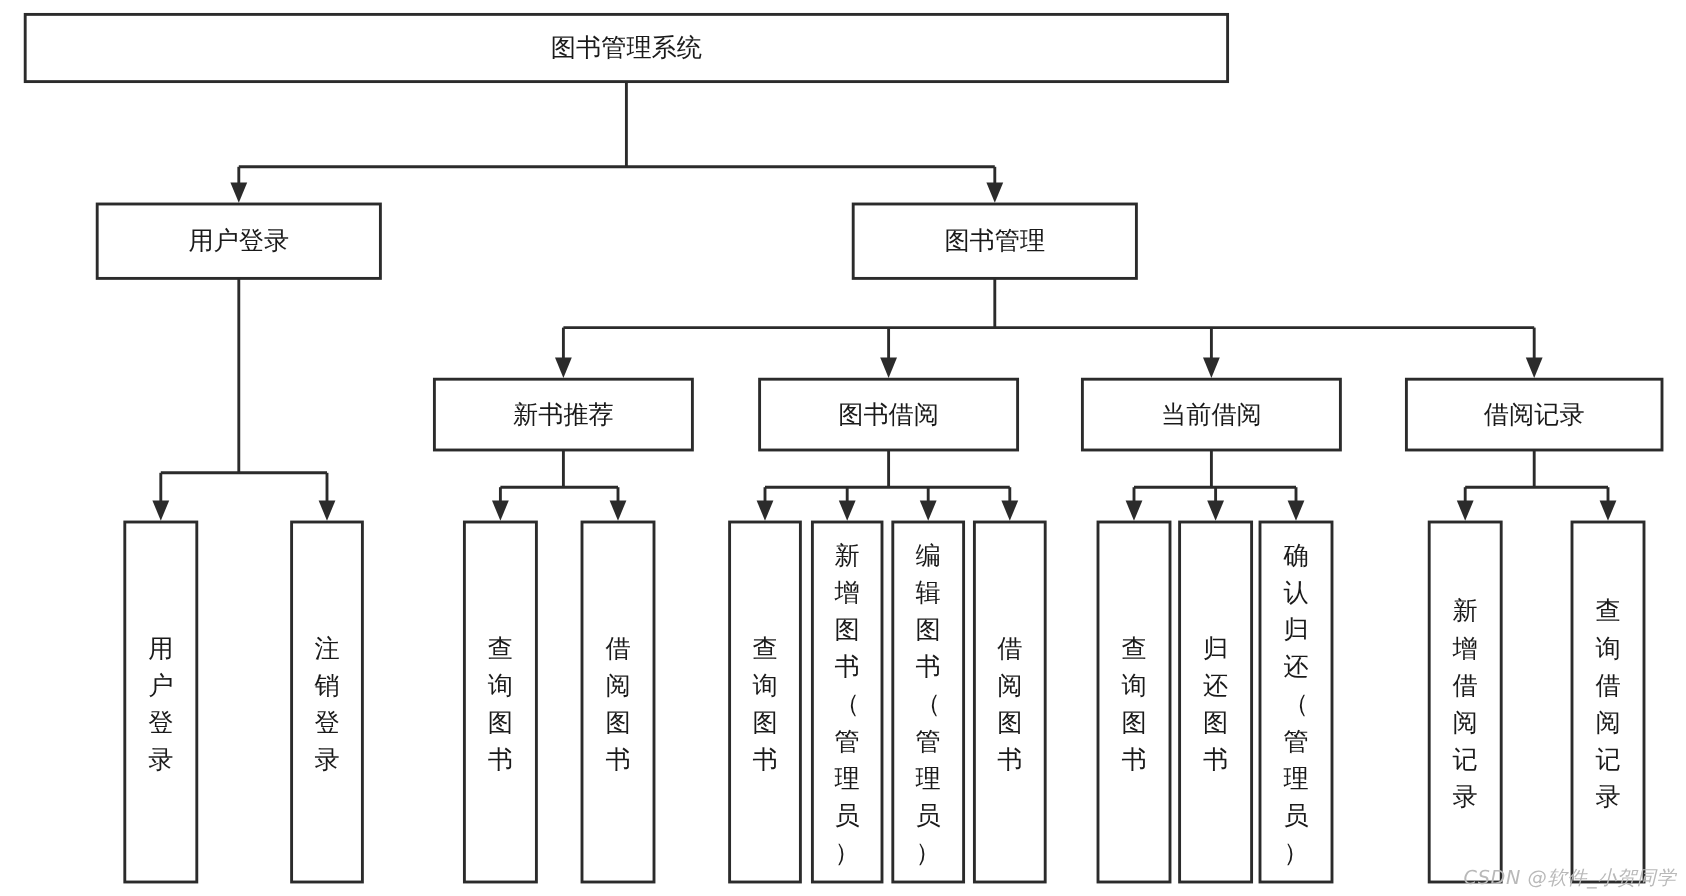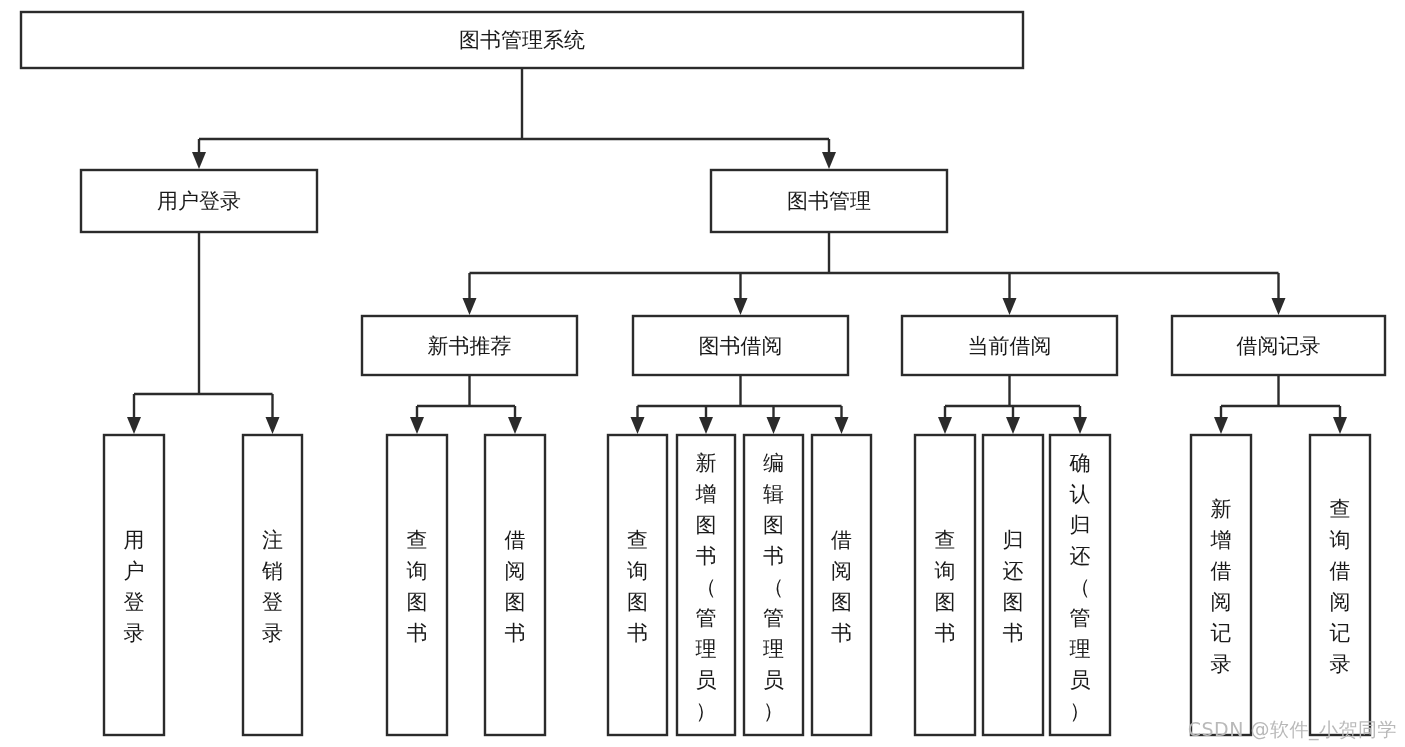--- a/index.html
+++ b/index.html
@@ -53,25 +53,26 @@
   }
   .arrow-head {
     fill: #2b2b2b;
     stroke: none;
   }
   .watermark {
     position: absolute;
     right: 8px;
     bottom: 4px;
     font-family: "DejaVu Sans", "Liberation Sans", sans-serif;
-    font-size: 19px;
+    font-size: 16px;
     color: #b9b9b9;
     white-space: nowrap;
     letter-spacing: 0.5px;
     pointer-events: none;
+    font-style: italic;
   }
 </style>
 </head>
 <body>
 
 <div id="diagram-root">
   <svg id="tree-svg" viewBox="0 0 1405 747">
     <g id="connectors-layer">
         <path d="M 522 68 L 522 139" class="connector"></path>
         <path d="M 199 139 L 829 139" class="connector"></path>

